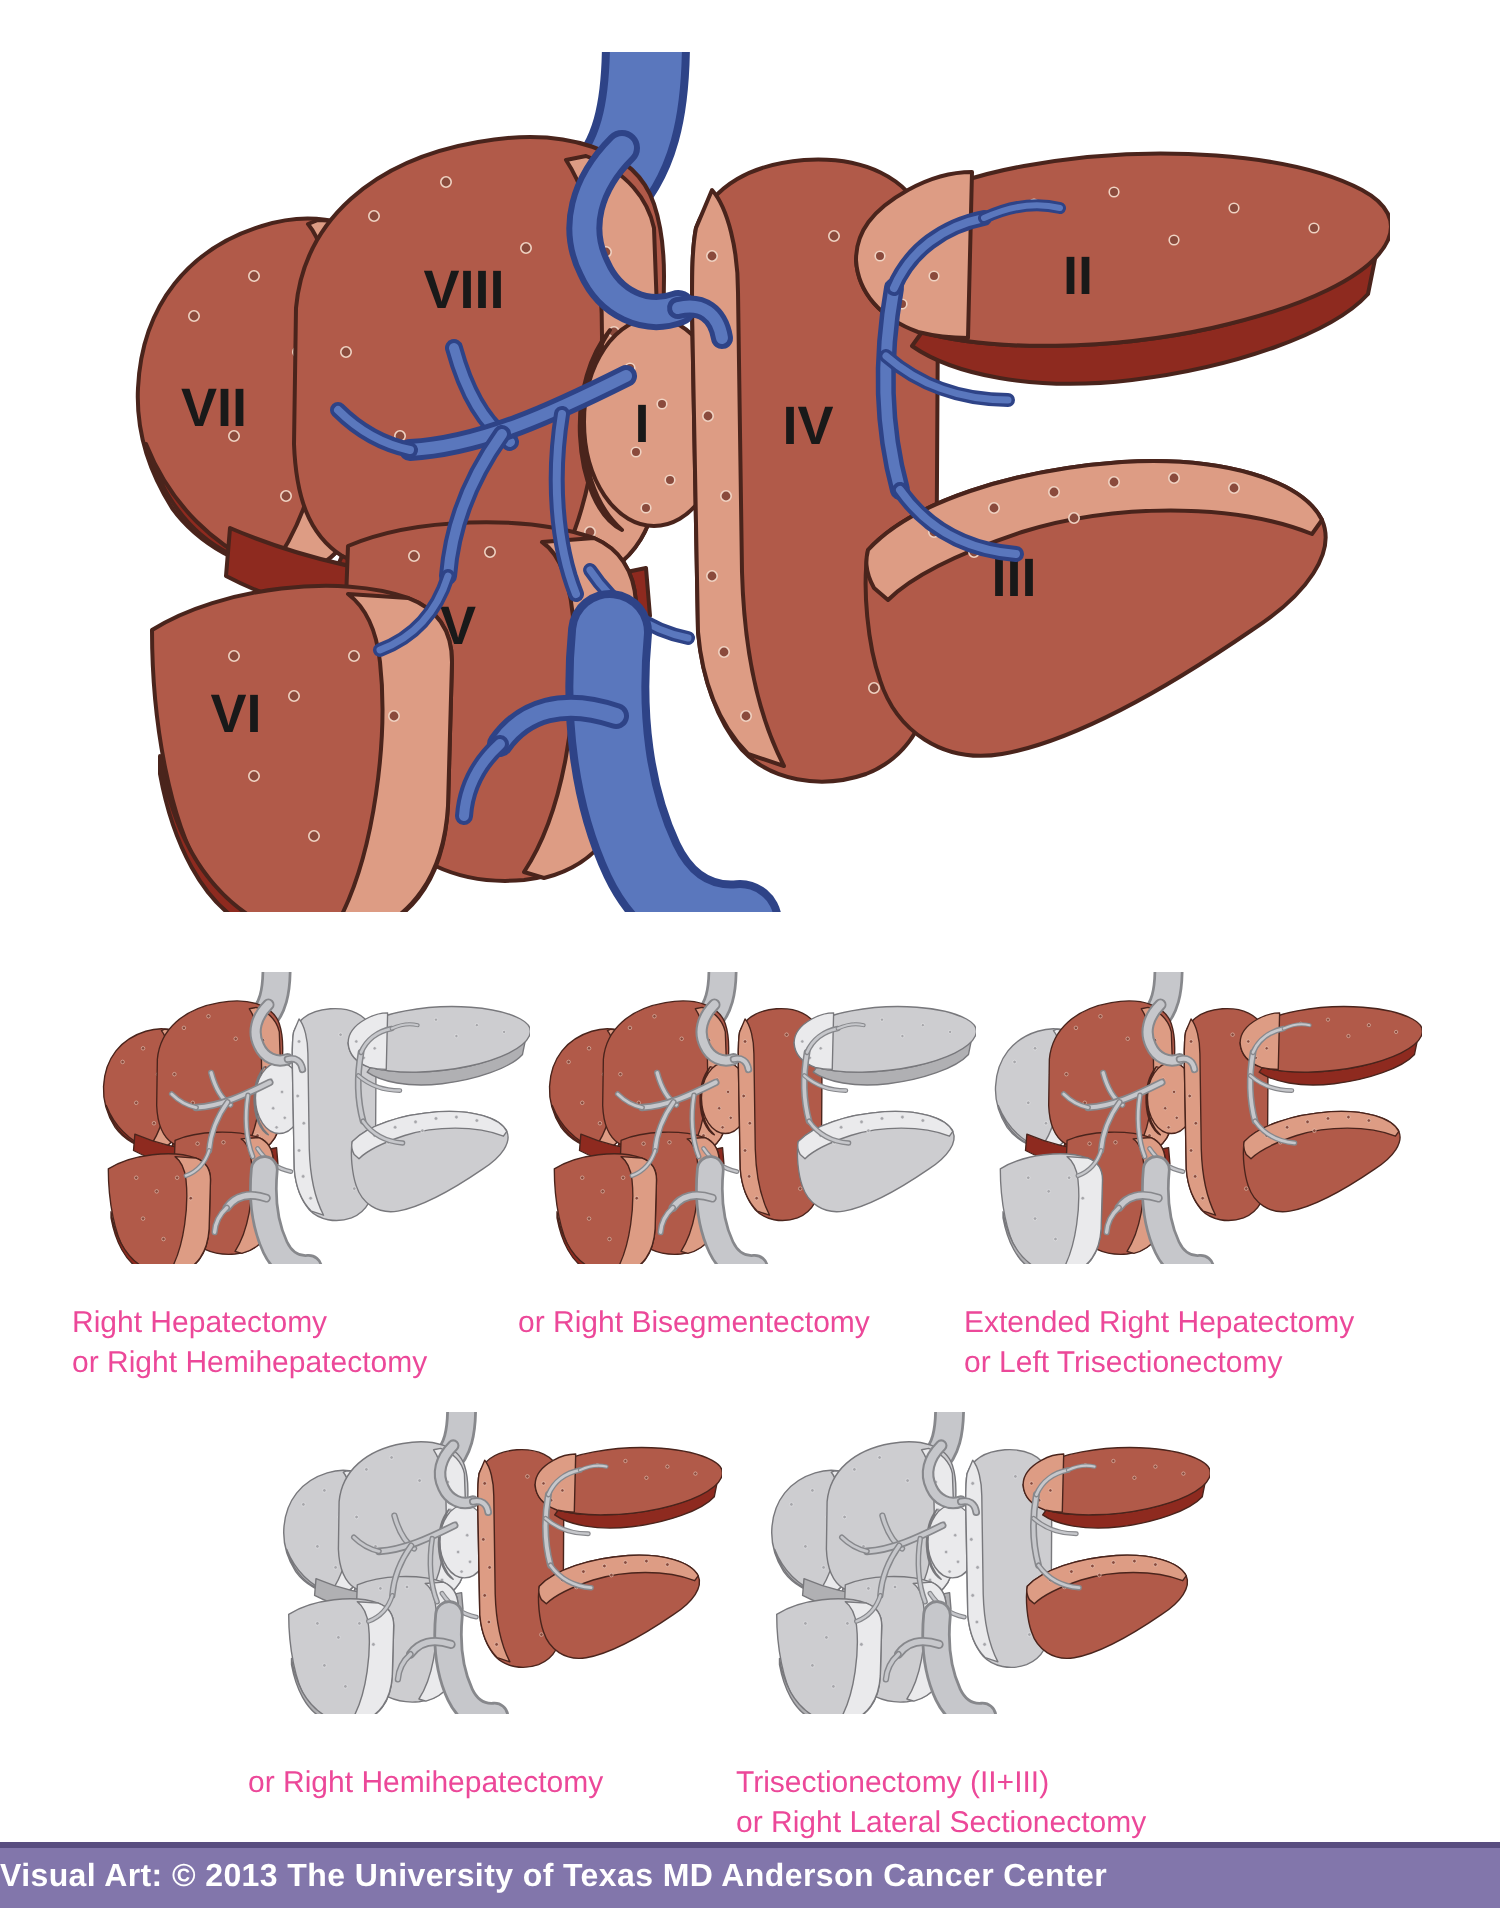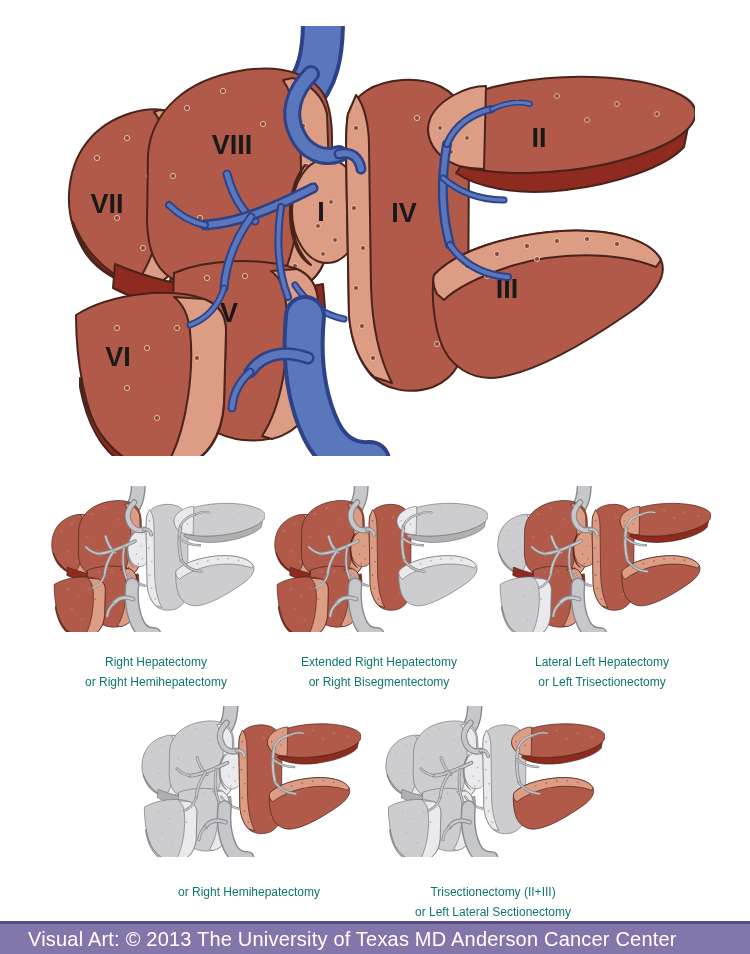--- a/index.html
+++ b/index.html
@@ -11,33 +11,33 @@
     --footer-bar:#8276ab; --footer-border:#584d7f; --footer-text:#ffffff;
     --background:#ffffff;
   }
   html,body{margin:0;padding:0;background:#e9e9e9;}
   .page{position:relative;width:750px;height:954px;background:var(--background);
         overflow:hidden;font-family:"Liberation Sans",sans-serif;margin:0 auto;}
   .liver-slot svg{width:100%;height:auto;display:block;}
   .main-figure{position:absolute;left:55px;top:26px;width:640px;}
   .proc{position:absolute;margin:0;padding:0;}
   .proc .img{margin:0 auto;}
-  .proc figcaption{position:absolute;left:0;right:0;text-align:center;
-        font-size:12px;line-height:20px;color:#0f766e;}
+  .proc figcaption{position:absolute;left:0;right:0;
+        font-size:15px;line-height:20px;color:#ec4899;}
   .proc.row1 figcaption{top:166px;}
   .proc.row2 figcaption{top:176px;}
   .p1{left:36px;  top:486px;width:240px;} .p1 .img{width:218px;}
   .p2{left:259px; top:486px;width:240px;} .p2 .img{width:218px;}
   .p3{left:482px; top:486px;width:240px;} .p3 .img{width:218px;}
   .p4{left:124px; top:706px;width:250px;} .p4 .img{width:224px;}
   .p5{left:368px; top:706px;width:250px;} .p5 .img{width:224px;}
   .footer{position:absolute;left:0;right:0;bottom:0;height:30px;
         background:var(--footer-bar);border-top:3px solid var(--footer-border);
-        color:var(--footer-text);font-size:20px;line-height:30px;
-        padding-left:28px;letter-spacing:.2px;}
+        color:var(--footer-text);font-size:16px;line-height:30px;
+        padding-left:0;letter-spacing:.2px;font-weight:bold;}
   
   .seg path,.seg ellipse{stroke:var(--liver-outline);stroke-width:2;stroke-linejoin:round;}
   .seg .b{fill:var(--liver-body);} .seg .c{fill:var(--liver-cut);} .seg .d{fill:var(--liver-dark);}
   .seg .sp{fill:var(--speckle);stroke:var(--speckle-ring);stroke-width:.8;}
   .seg-label{font-family:"Liberation Sans",sans-serif;font-weight:700;font-size:27px;
         fill:#191919;text-anchor:middle;}
   .vo{fill:none;stroke:var(--vessel-outline);stroke-linecap:round;stroke-linejoin:round;}
   .vc{fill:none;stroke:var(--vessel-core);stroke-linecap:round;stroke-linejoin:round;}
   .seg.off path,.seg.off ellipse{stroke:var(--grey-outline);}
   .seg.off .b{fill:var(--grey-body);} .seg.off .c{fill:var(--grey-cut);} .seg.off .d{fill:var(--grey-dark);}
@@ -534,21 +534,20 @@
     <path class="vo" stroke-width="42" d="M250,290 C246,332 251,372 266,404 C276,425 293,437 315,435"></path>
     <path class="vc" stroke-width="34" d="M250,290 C246,332 251,372 266,404 C276,425 293,437 315,435"></path>
     <path class="vo" stroke-width="13" d="M253,332 C227,323 207,329 195,346"></path>
     <path class="vc" stroke-width="8" d="M253,332 C227,323 207,329 195,346"></path>
     <path class="vo" stroke-width="9" d="M195,346 C184,356 178,368 177,382"></path>
     <path class="vc" stroke-width="5" d="M195,346 C184,356 178,368 177,382"></path>
   </g>
 </svg>
       </div>
     <figcaption>
-      <div>Extended Right Hepatectomy</div>
       <div>or Right Bisegmentectomy</div>
     </figcaption>
   </figure>
 
   <figure class="proc row1 p3">
     <div class="img liver-slot">
         <svg viewBox="0 0 640 430" xmlns="http://www.w3.org/2000/svg" class="small off-vessels">
 
   <g>
     <path class="vo" stroke-width="44" d="M268,-6 C268,28 263,54 244,72"></path>
@@ -701,21 +700,21 @@
     <path class="vo" stroke-width="42" d="M250,290 C246,332 251,372 266,404 C276,425 293,437 315,435"></path>
     <path class="vc" stroke-width="34" d="M250,290 C246,332 251,372 266,404 C276,425 293,437 315,435"></path>
     <path class="vo" stroke-width="13" d="M253,332 C227,323 207,329 195,346"></path>
     <path class="vc" stroke-width="8" d="M253,332 C227,323 207,329 195,346"></path>
     <path class="vo" stroke-width="9" d="M195,346 C184,356 178,368 177,382"></path>
     <path class="vc" stroke-width="5" d="M195,346 C184,356 178,368 177,382"></path>
   </g>
 </svg>
       </div>
     <figcaption>
-      <div>Lateral Left Hepatectomy</div>
+      <div>Extended Right Hepatectomy</div>
       <div>or Left Trisectionectomy</div>
     </figcaption>
   </figure>
 
   <figure class="proc row2 p4">
     <div class="img liver-slot">
         <svg viewBox="0 0 640 430" xmlns="http://www.w3.org/2000/svg" class="small off-vessels">
 
   <g>
     <path class="vo" stroke-width="44" d="M268,-6 C268,28 263,54 244,72"></path>
@@ -1035,21 +1034,21 @@
     <path class="vc" stroke-width="34" d="M250,290 C246,332 251,372 266,404 C276,425 293,437 315,435"></path>
     <path class="vo" stroke-width="13" d="M253,332 C227,323 207,329 195,346"></path>
     <path class="vc" stroke-width="8" d="M253,332 C227,323 207,329 195,346"></path>
     <path class="vo" stroke-width="9" d="M195,346 C184,356 178,368 177,382"></path>
     <path class="vc" stroke-width="5" d="M195,346 C184,356 178,368 177,382"></path>
   </g>
 </svg>
       </div>
     <figcaption>
       <div>Trisectionectomy (II+III)</div>
-      <div>or Left Lateral Sectionectomy</div>
+      <div>or Right Lateral Sectionectomy</div>
     </figcaption>
   </figure>
 
   <footer class="footer">
     <span>Visual Art: © 2013 The University of Texas MD Anderson Cancer Center</span>
   </footer>
 
 </div>
 
 </body></html>

